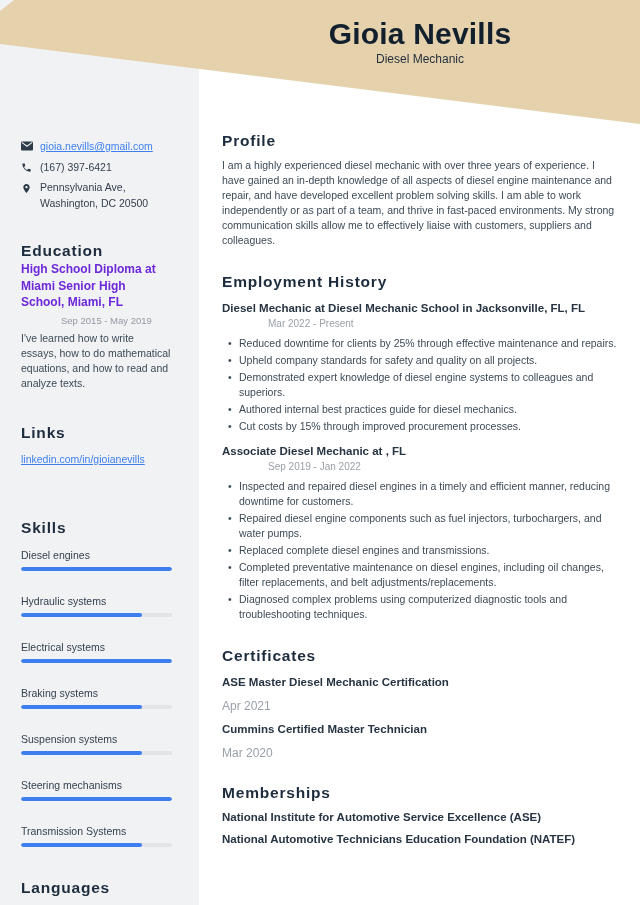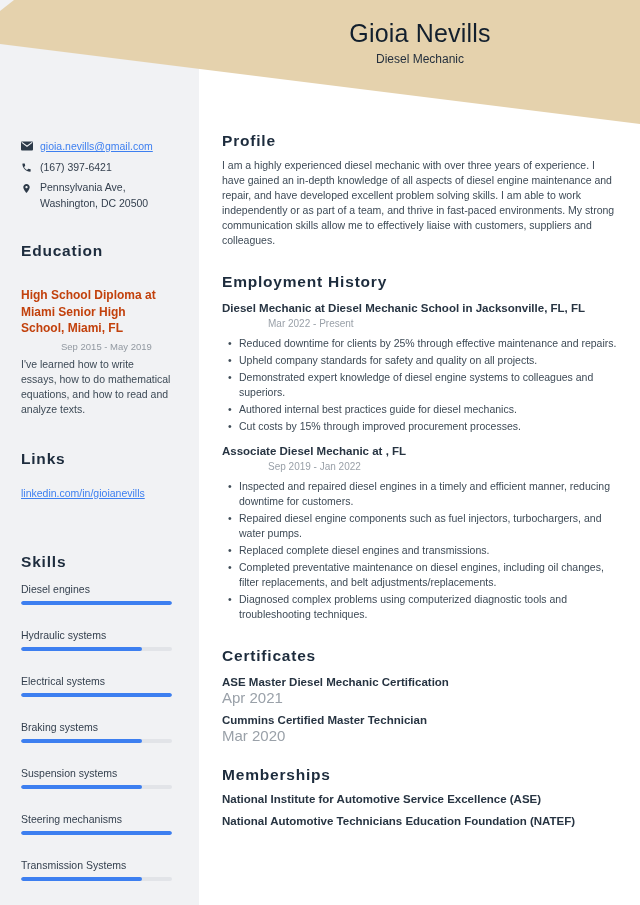--- a/index.html
+++ b/index.html
@@ -15,39 +15,39 @@
     background:#f1f2f4; padding:139px 27px 0 21px; z-index:1;
   }
   
   .header-band {
     position:absolute; left:0; top:0; width:640px; height:124px;
     background:#e5d2ad; z-index:2;
     clip-path:polygon(0 11px, 14px 0, 640px 0, 640px 124px, 0 44px);
   }
   .header-inner { position:absolute; left:220px; top:17px; width:400px; text-align:center; }
   .header-name {
-    font-size:25px; font-weight:400; color:#121f2d; letter-spacing:0.2px; line-height:33px;
+    font-size:30px; font-weight:700; color:#121f2d; letter-spacing:0.2px; line-height:33px;
   }
   .header-role { font-size:12px; color:#25303d; margin-top:2px; line-height:14px; }
   
   .contact-row { display:flex; align-items:flex-start; margin-bottom:5px; }
   .contact-icon { width:12px; flex:0 0 12px; margin-top:2px; margin-right:7px; }
   .contact-icon svg { display:block; }
   .contact-text { font-size:10.5px; line-height:15.5px; color:#333f4d; }
   a.link { color:#3d7ff0; }
   
   .side-heading {
     font-size:15.5px; font-weight:700; color:#1d2c3d; letter-spacing:0.8px;
   }
   .edu-heading { margin-top:31px; }
-  .side-degree { margin-top:27px; font-size:12px; font-weight:700; color:#c2410c; line-height:16.5px; }
+  .side-degree { margin-top:1px; font-size:12px; font-weight:700; color:#6d28d9; line-height:16.5px; }
   .side-date  { margin-top:4px; font-size:9.5px; color:#9299a1; line-height:12px;margin-left:40px; }
   .side-desc  { margin-top:4px; font-size:10.5px; line-height:15px; color:#3d4a56; }
   .links-heading { margin-top:33px; }
-  .side-link { display:inline-block; margin-top:18px; font-size:10.5px; line-height:14px; }
+  .side-link { display:inline-block; margin-top:10px; font-size:10.5px; line-height:14px; }
   .skills-heading { margin-top:52px; margin-bottom:12px; }
   .meter-item { margin-bottom:24px; }
   .meter-label { font-size:10.5px; color:#333f4d; line-height:13px; margin-bottom:5px; }
   .meter-track { width:151px; height:4px; background:#e2e4e8; border-radius:2px; overflow:hidden; }
   .meter-fill  { height:4px; background:#3d7ff0; border-radius:2px; }
   .lang-heading { margin-top:32px; margin-bottom:12px; }
   
   .main { position:absolute; left:222px; top:132px; width:398px; z-index:1; }
   .main-heading {
     font-size:15.5px; font-weight:700; color:#1d2c3d; letter-spacing:0.8px; line-height:18px;
@@ -60,21 +60,21 @@
   ul.bullets { margin-top:6px; list-style:none; }
   ul.bullets li {
     position:relative; padding-left:17px; font-size:10.5px; line-height:15px;
     color:#3d4a56; margin-bottom:2px;
   }
   ul.bullets li::before {
     content:"•"; position:absolute; left:6px; top:0; color:#3d4a56;
   }
   .cert { margin-top:10px; }
   .cert-title { font-size:11.5px; font-weight:700; color:#273442; line-height:14px; }
-  .cert-date { margin-top:3px; font-size:15px; color:#9aa1a9; line-height:11px; }
+  .cert-date { margin-top:12px; font-size:12px; color:#9aa1a9; line-height:11px; }
   .membership { margin-top:10px; font-size:11.5px; font-weight:700; color:#273442; line-height:14px; }
   .memberships-list .membership { margin-top:8px; }
 </style>
 </head>
 <body>
 
 <div class="page">
 
   <aside class="sidebar">
 

